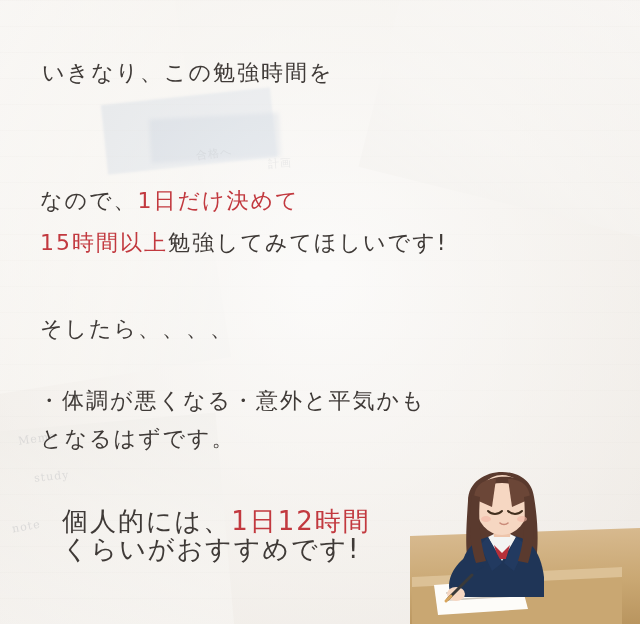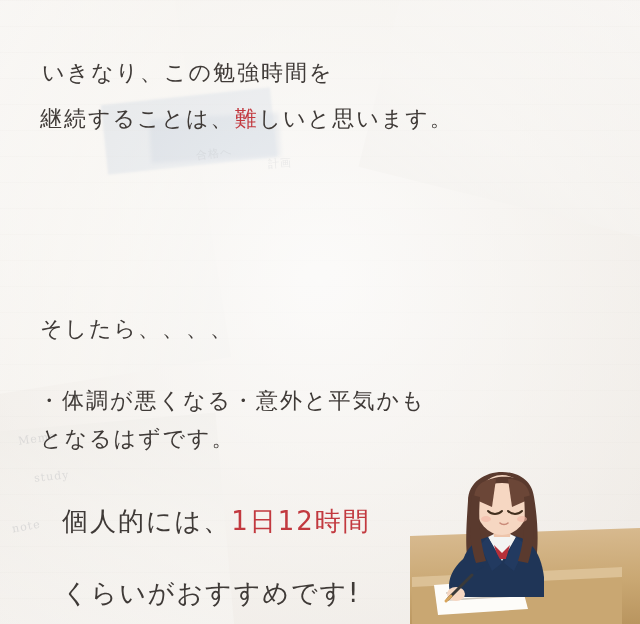--- a/index.html
+++ b/index.html
@@ -170,39 +170,42 @@
   <div class="bg-scribble" style="left:12px; top:520px; transform:rotate(-10deg);">note</div>
 
   <div class="bg-warm-wash"></div>
   <div class="bg-desk"></div>
 
   <div class="content">
 
     <div class="line" style="left:42px; top:58px;">
       <span>いきなり、この勉強時間を</span>
     </div>
-    <div class="line" style="left:40px; top:104px;">
-      <span>継続することは、</span><span class="accent">難</span><span>しいと思います。</span>
-    </div>
-
+
+    <div class="line" style="left:40px; top:186px;">
+      <span>なので、</span><span class="accent">1日だけ決めて</span>
+    </div>
+    <div class="line" style="left:40px; top:228px;">
+      <span class="accent">15時間以上</span><span>勉強してみてほしいです!</span>
+    </div>
 
     <div class="line" style="left:40px; top:314px;">
       <span>そしたら、、、、</span>
     </div>
     <div class="line" style="left:38px; top:386px;text-align:center;">
       <span>・体調が悪くなる・意外と平気かも</span>
     </div>
     <div class="line" style="left:40px; top:424px;text-align:right;">
       <span>となるはずです。</span>
     </div>
 
     <div class="line big" style="left:62px; top:504px;">
       <span>個人的には、</span><span class="accent">1日12時間</span>
     </div>
-    <div class="line big" style="left:62px; top:532px;margin-top:44px;">
+    <div class="line big" style="left:62px; top:532px;">
       <span>くらいがおすすめです!</span>
     </div>
   </div>
 
   <div class="girl">
     <svg width="210" height="175" viewBox="0 0 210 175" xmlns="http://www.w3.org/2000/svg">
 
       <path d="M0 128 L210 118 L210 175 L0 175 Z" fill="#c9a772"></path>
       <path d="M0 128 L210 118 L210 128 L0 138 Z" fill="#dcc196"></path>
 

